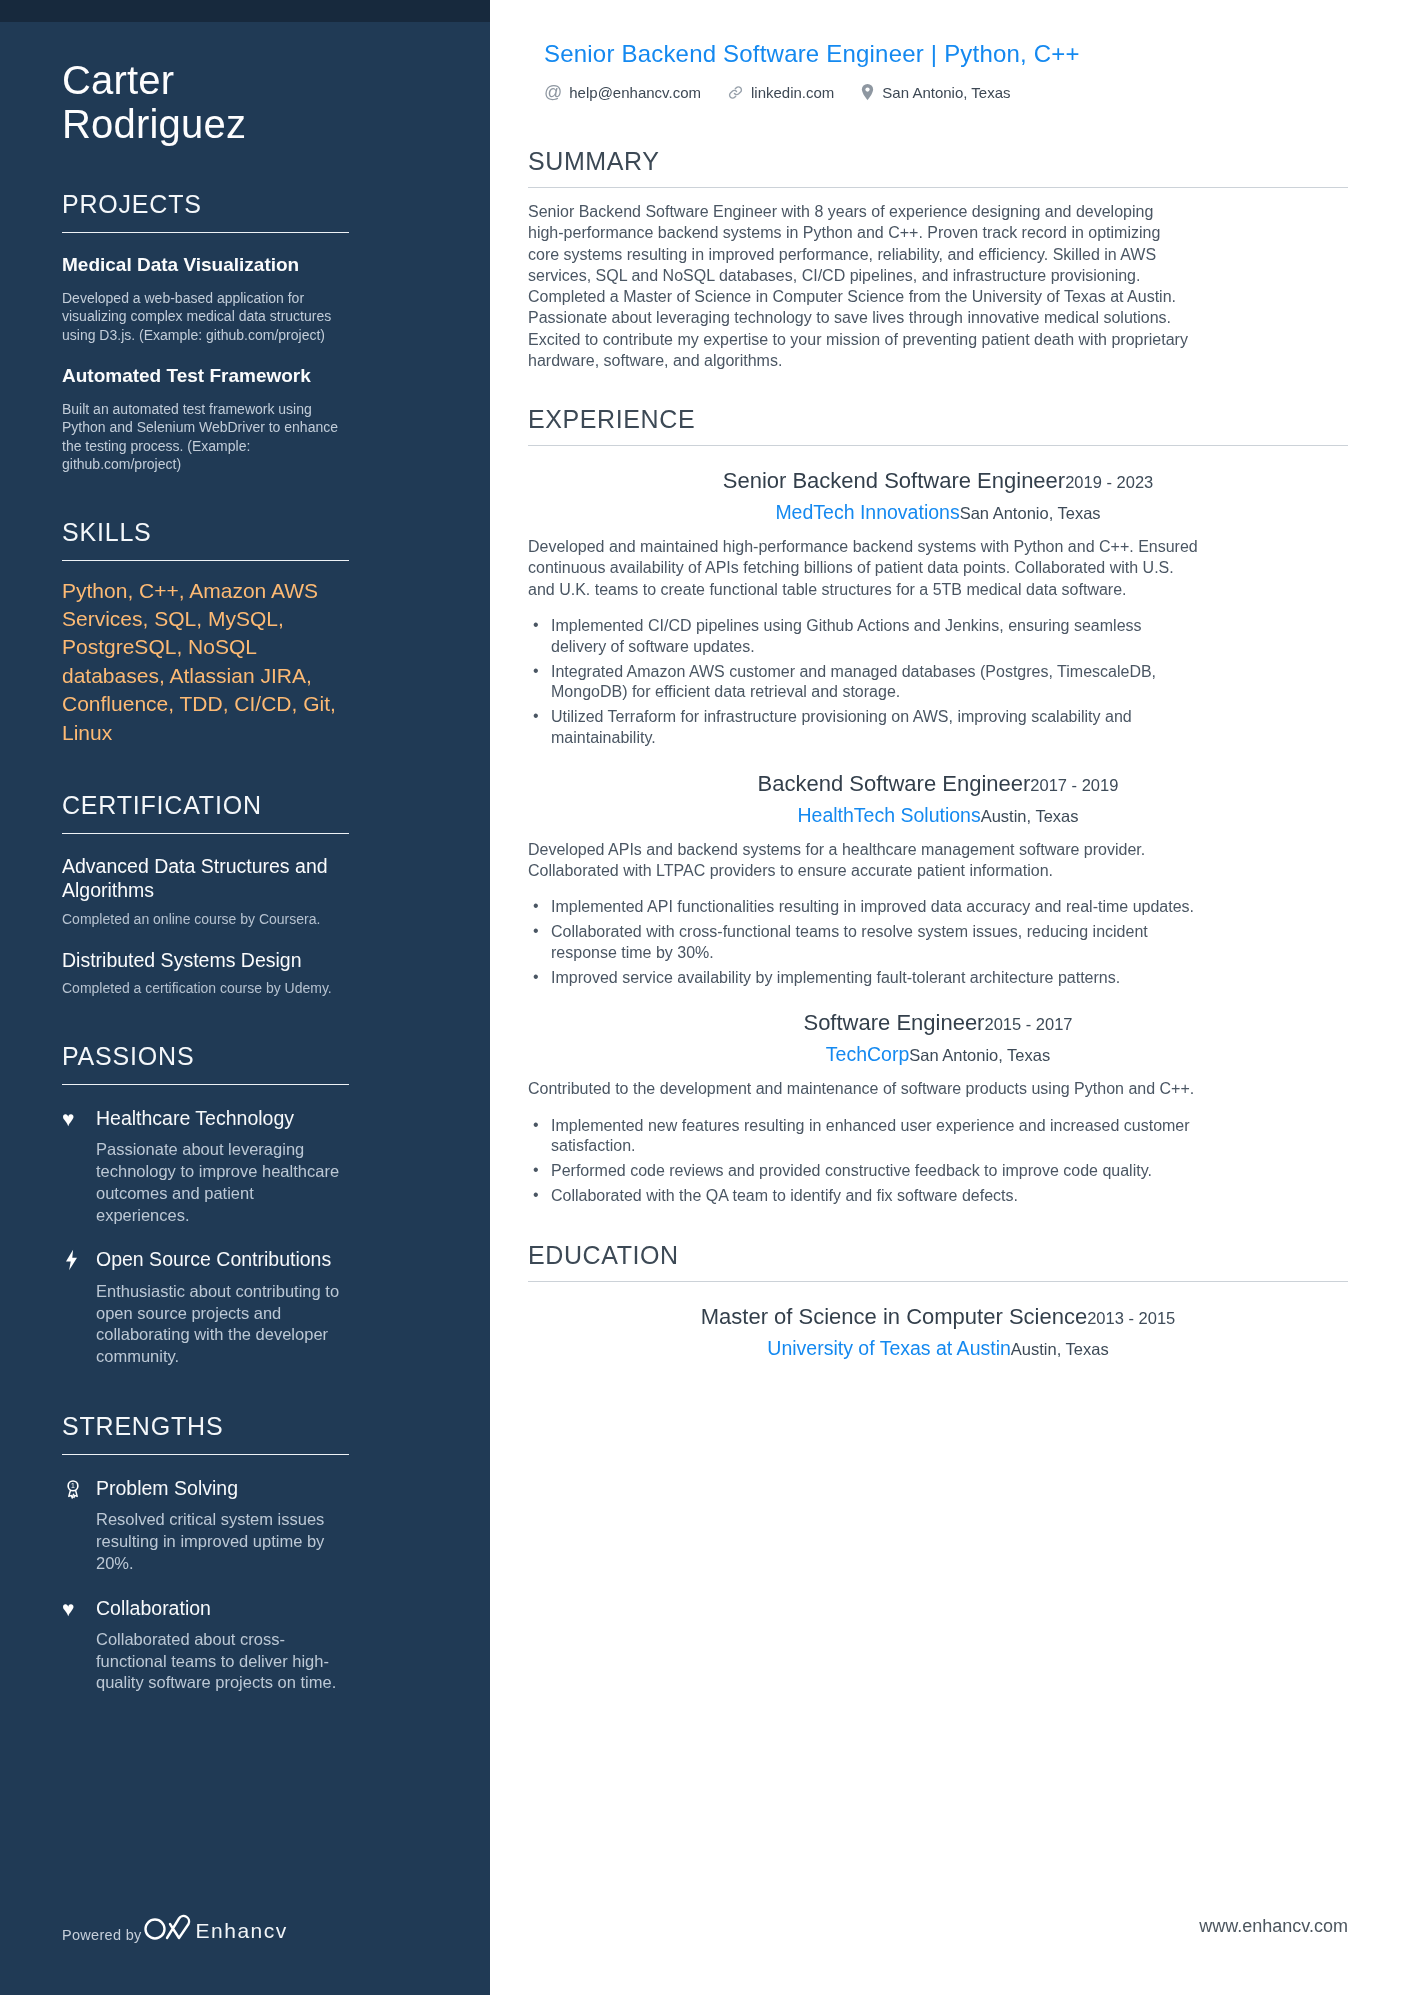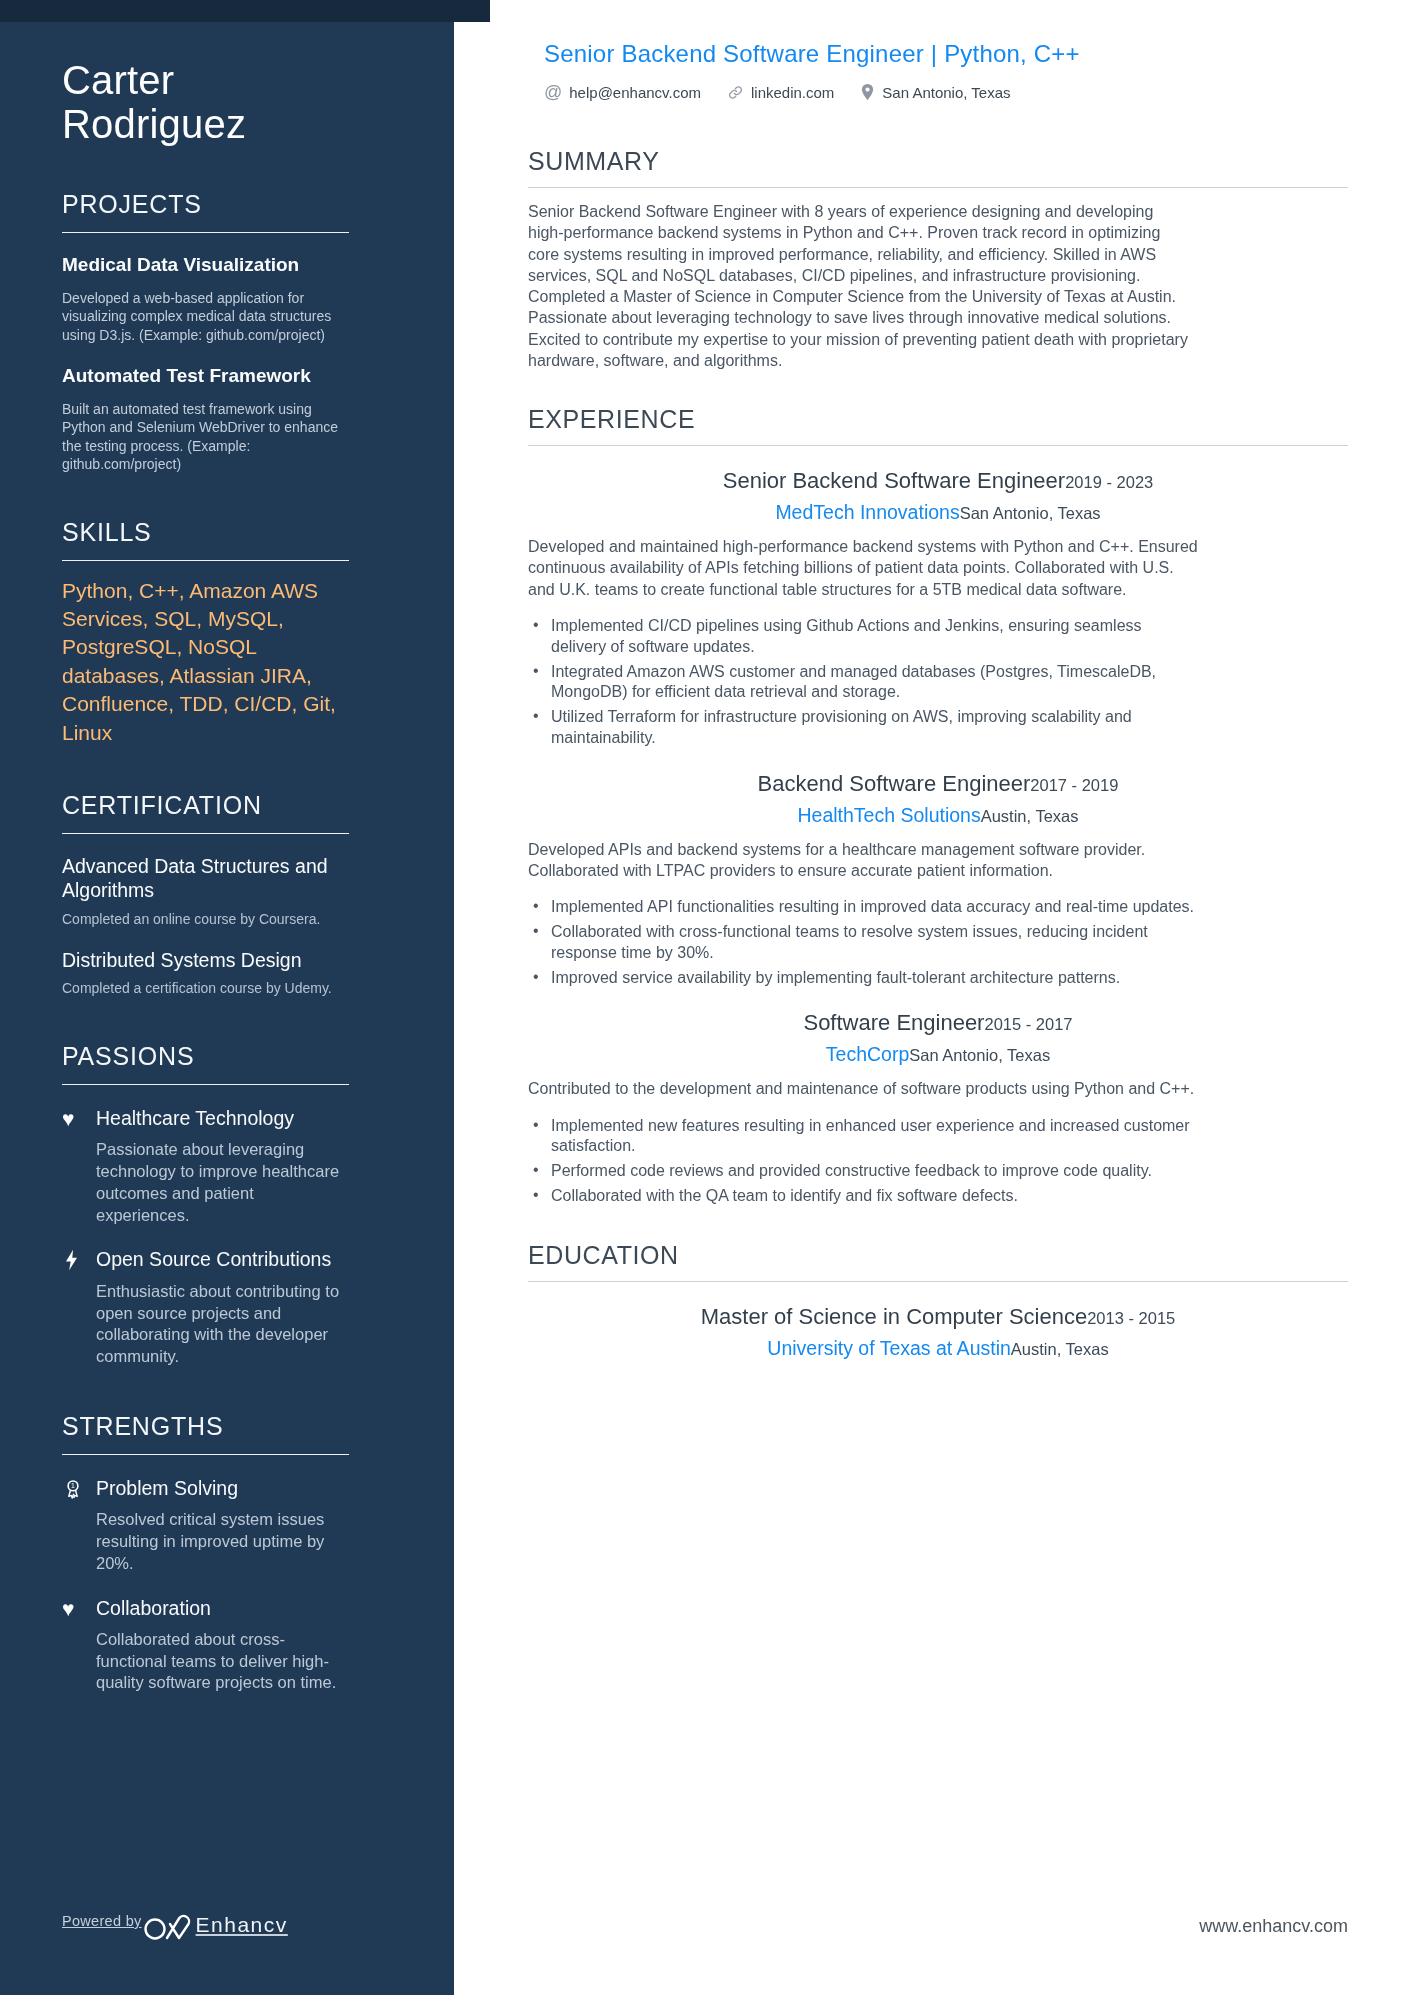--- a/index.html
+++ b/index.html
@@ -4,21 +4,21 @@
 <style>
   html,body{margin:0;padding:0;background:#e8eaec;}
   .page{
     width:1410px;height:1995px;position:relative;margin:0 auto;
     background:#ffffff;overflow:hidden;
     font-family:"Liberation Sans", sans-serif;
     -webkit-font-smoothing:antialiased;
   }
   
   .sidebar{
-    position:absolute;left:0;top:0;bottom:0;width:454px;
+    position:absolute;left:0;top:0;bottom:0;width:490px;
     background:#203a55;color:#fff;box-sizing:border-box;
     padding:40px 26px 0 62px;
   }
   .top-strip{position:absolute;left:0;top:0;width:490px;height:22px;background:#17293d;}
   .side-name{
     font-size:40px;line-height:1.1;font-weight:500;color:#fdfdfe;
     letter-spacing:.2px;max-width:300px;margin-top:18px;
   }
   .side-section{margin-top:44px;max-width:287px;}
   .side-heading{
@@ -57,21 +57,21 @@
   .location{font-size:16.5px;color:#3d4a57;flex:none;}
   .job-desc{margin-top:12px;font-size:16px;line-height:1.33;color:#4a5663;max-width:670px;}
   ul.bullets{margin:7px 0 0;padding:0;list-style:none;max-width:670px;}
   ul.bullets li{
     position:relative;padding-left:23px;font-size:16px;line-height:1.3;
     color:#4a5663;margin-top:4px;
   }
   ul.bullets li::before{content:"•";position:absolute;left:5px;top:-1px;color:#4a5663;}
   
   .footer-left{
-    position:absolute;left:62px;bottom:52px;display:flex;align-items:flex-start;gap:1px;color:#c6cfda;text-decoration:underline;
+    position:absolute;left:62px;bottom:52px;display:flex;align-items:flex-end;gap:1px;color:#c6cfda;
   }
   .powered{font-size:14.5px;letter-spacing:.3px;}
   .brand{font-size:21px;color:#f2f5f8;letter-spacing:1.5px;}
   .footer-right{position:absolute;right:62px;bottom:58px;font-size:18px;color:#4c565f;}
 </style>
 </head>
 <body>
 
 <div class="page">
 

